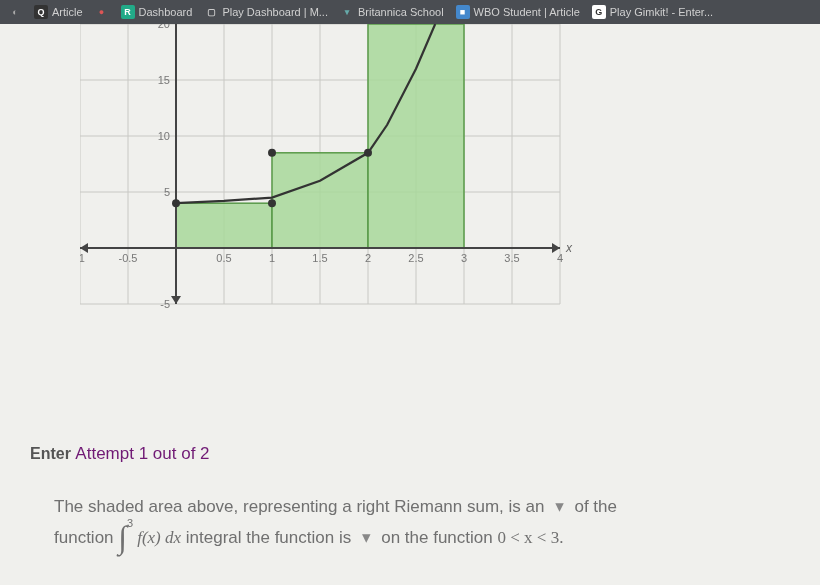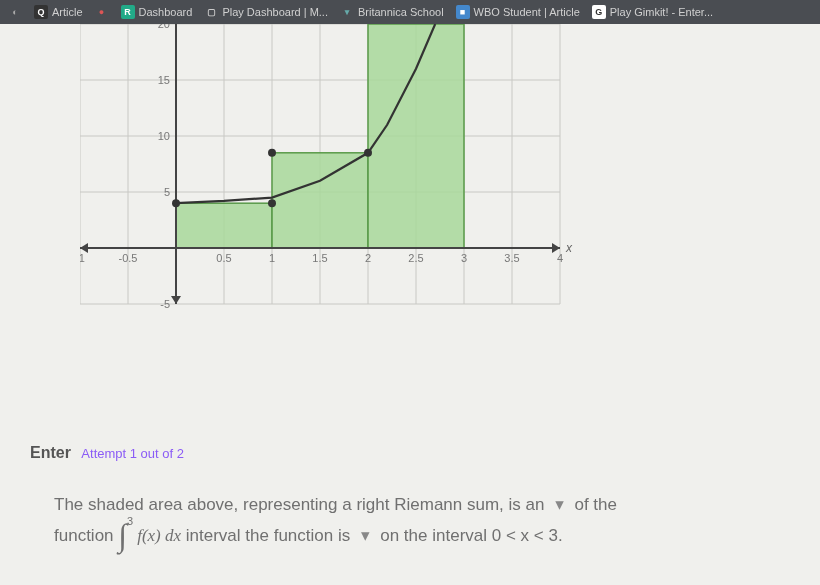--- a/index.html
+++ b/index.html
@@ -59,24 +59,23 @@
       top: 420px;
       right: 20px;
       color: #6a6a6a;
     }
     .answer-heading {
       font-size: 16px;
       color: #555;
       margin-bottom: 28px;
     }
     .answer-heading .attempt {
-      font-size: 13px;
-      color: #8b5cf6;
+      font-size: 17px;
+      color: #701a75;
       font-weight: normal;
-      margin-left: 6px;
     }
     .question-line {
       font-size: 17px;
       color: #707070;
       line-height: 1.8;
       margin-left: 24px;
     }
     .dropdown-slot {
       display: inline-block;
       min-width: 18px;
@@ -98,21 +97,21 @@
       font-size: 11px;
       position: relative;
       top: -14px;
       left: -2px;
     }
     .math {
       font-style: italic;
       font-family: "Times New Roman", serif;
     }
     .interval {
-      font-family: Liberation Sans, sans-serif;
+      font-family: Liberation Serif, serif;
     }
   </style>
 </head>
 <body>
 
 <div class="bookmark-bar">
   <span class="bookmark-item">
     <span class="bm-icon" style="color:#aaa">◐</span>
   </span>
   <span class="bookmark-item">
@@ -206,20 +205,20 @@
       <span>The shaded area above, representing a right Riemann sum, is an</span>
       <span class="dropdown-slot">▾</span>
       <span>of the</span>
       <br>
       <span>function</span>
       <span class="integral-block">
         <span class="integral-sign math">∫</span>
           <span class="integral-upper">3</span>
         <span class="math">f(x) dx</span>
       </span>
-      <span>interval the function is</span>
+      <span>integral the function is</span>
       <span class="dropdown-slot">▾</span>
-      <span>on the interval</span>
+      <span>on the function</span>
       <span class="interval">0 &lt; x &lt; 3.</span>
     </div>
   </div>
 
 </div>
 
 </body></html>

